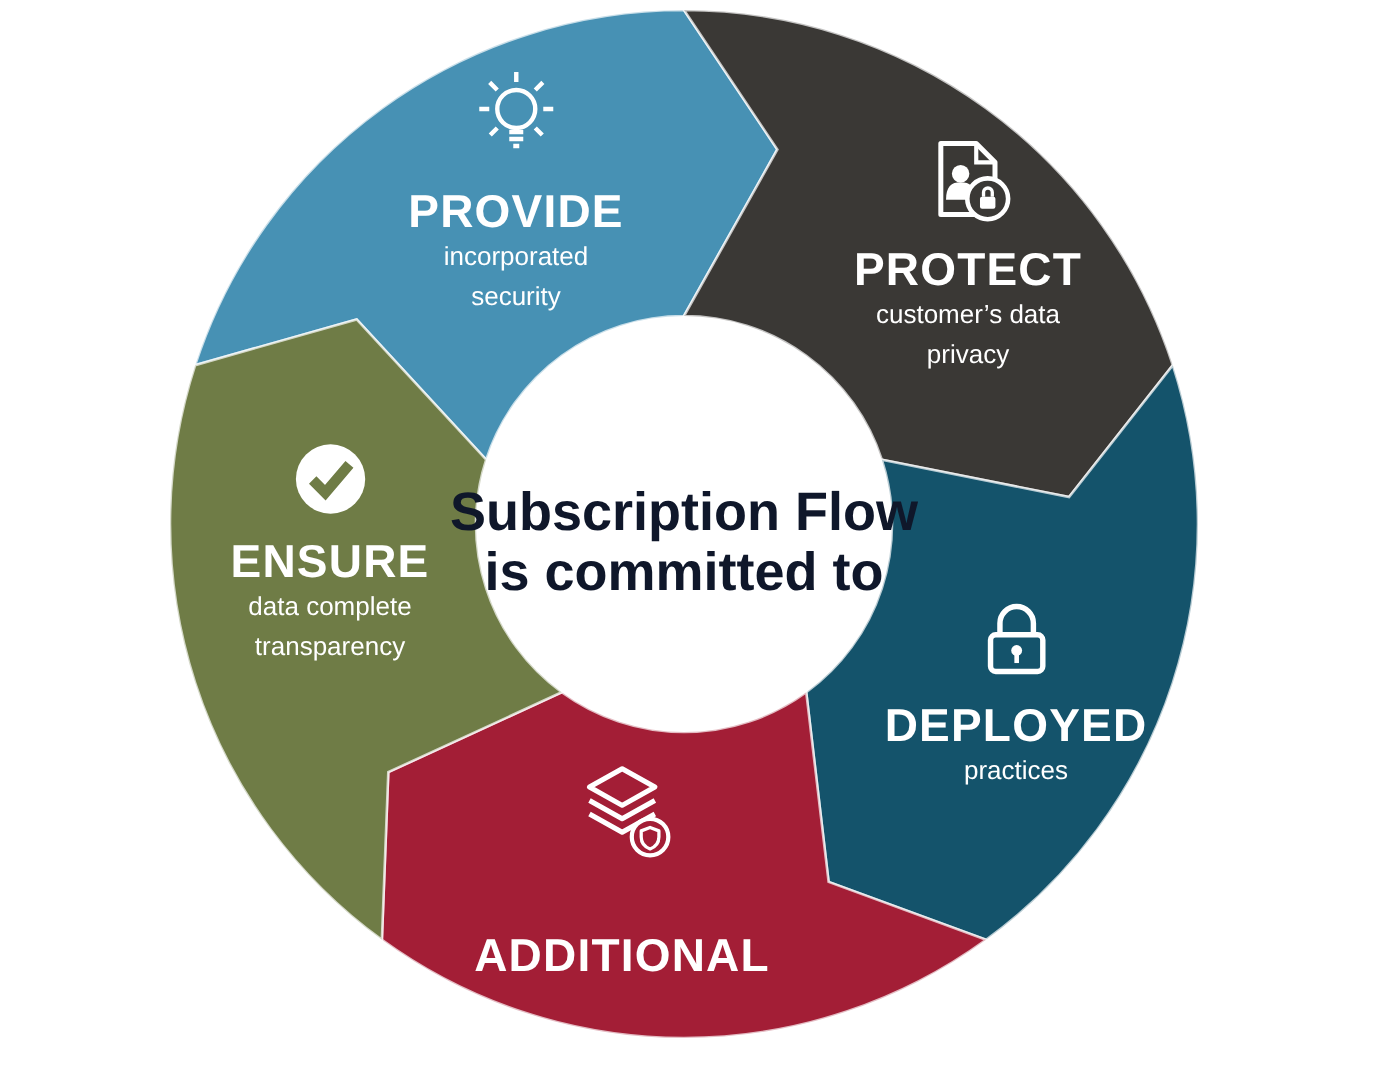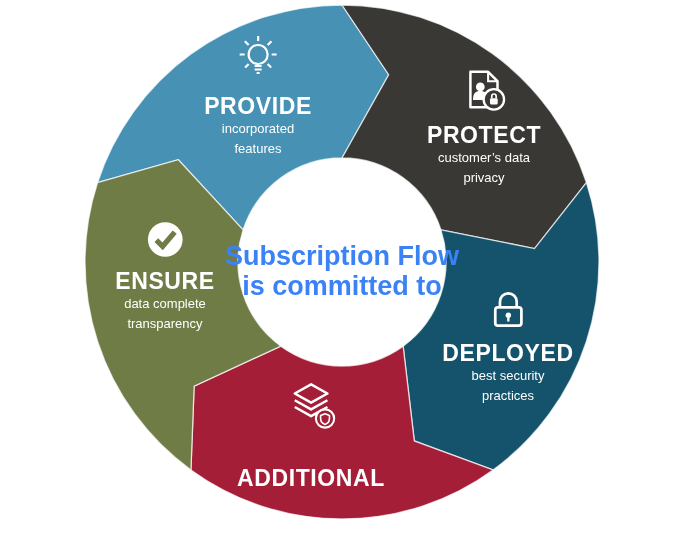--- a/index.html
+++ b/index.html
@@ -19,21 +19,21 @@
     font-size:23px;font-weight:700;letter-spacing:0.6px;line-height:26px;margin-top:2px;
   }
   .label .sub{font-size:13px;font-weight:400;line-height:20px;}
   #lbl-provide   {left:258px;top:96px;}
   #lbl-protect   {left:484px;top:126px;}
   #lbl-deployed  {left:508px;top:346px;}
   #lbl-additional{left:311px;top:436px;gap:26px;}
   #lbl-ensure    {left:165px;top:276px;justify-content:flex-end;}
   .center-text{
     position:absolute;left:342px;top:271px;transform:translate(-50%,-50%);
-    text-align:center;color:#3b82f6;font-size:27px;font-weight:700;line-height:30px;
+    text-align:center;color:#0f172a;font-size:27px;font-weight:700;line-height:30px;
     white-space:nowrap;
   }
 </style>
 </head>
 <body>
 
 <div id="stage">
 
   <svg id="wheel" width="691" height="538" viewBox="0 0 691 538">
       <path d="M97.58,182.58 A257,257 0 0 1 342.00,5.00 L388.69,74.73 L342.00,158.00 A104,104 0 0 0 243.09,229.86 L178.33,159.73 Z" fill="#4791b4" stroke="rgba(255,255,255,0.7)" stroke-width="1.3"></path>
@@ -46,21 +46,21 @@
   <div class="label" id="lbl-provide" style="--seg-color: #4791b4;">
     <svg class="icon" width="52" height="52" viewBox="0 0 52 52">
       <g stroke="#fff" stroke-width="2.2" fill="none">
         <circle cx="26" cy="21" r="9.5"></circle>
         <path d="M22.5,32.5 h7 M22.5,36 h7 M24.5,39.5 h3"></path>
         <path d="M26,7.5 V2.5 M35.5,11.5 L39.3,7.7 M16.5,11.5 L12.7,7.7 M39.5,21 H44.5 M12.5,21 H7.5 M35.5,30.5 L39,34 M16.5,30.5 L13,34"></path>
       </g>
     </svg>
     <div class="title">PROVIDE</div>
     <div class="sub">incorporated</div>
-    <div class="sub">features</div>
+    <div class="sub">security</div>
   </div>
 
   <div class="label" id="lbl-protect" style="--seg-color: #3a3835;">
     <svg class="icon" width="50" height="50" viewBox="0 0 48 48">
       <path d="M11,7 H28 L37,16 V41 H11 Z" fill="none" stroke="#fff" stroke-width="2.4" stroke-linejoin="round"></path>
       <path d="M28,7 V16 H37" fill="none" stroke="#fff" stroke-width="2"></path>
       <circle cx="20.5" cy="21.5" r="4.2" fill="#fff"></circle>
       <path d="M13.5,34 C13.5,27.5 16,25.5 20.5,25.5 C25,25.5 27.5,27.5 27.5,34 Z" fill="#fff"></path>
       <circle cx="33.5" cy="33.5" r="9.8" fill="var(--seg-color)" stroke="#fff" stroke-width="2.2"></circle>
       <path d="M31.5,32.5 V30.4 a2.1,2.1 0 0 1 4.2,0 V32.5" fill="none" stroke="#fff" stroke-width="1.6"></path>
@@ -72,21 +72,20 @@
   </div>
 
   <div class="label" id="lbl-deployed" style="--seg-color: #14536b;">
     <svg class="icon" width="46" height="46" viewBox="0 0 44 44">
       <path d="M14,20 V14.5 a8,8 0 0 1 16,0 V20" fill="none" stroke="#fff" stroke-width="2.6"></path>
       <rect x="9.5" y="20" width="25" height="17.5" rx="2.5" fill="none" stroke="#fff" stroke-width="2.6"></rect>
       <circle cx="22" cy="27.5" r="2.6" fill="#fff"></circle>
       <rect x="20.9" y="28.5" width="2.2" height="5" fill="#fff"></rect>
     </svg>
     <div class="title">DEPLOYED</div>
-    <div class="sub">best security</div>
     <div class="sub">practices</div>
   </div>
 
   <div class="label" id="lbl-additional" style="--seg-color: #a31e36;">
     <svg class="icon" width="54" height="50" viewBox="0 0 56 52">
       <g fill="none" stroke="#fff" stroke-width="2.6" stroke-linejoin="round">
         <path d="M28,3 L45,12.5 L28,22 L11,12.5 Z"></path>
         <path d="M11,19.5 L28,29 L45,19.5"></path>
         <path d="M11,26.5 L28,36 L45,26.5"></path>
       </g>

